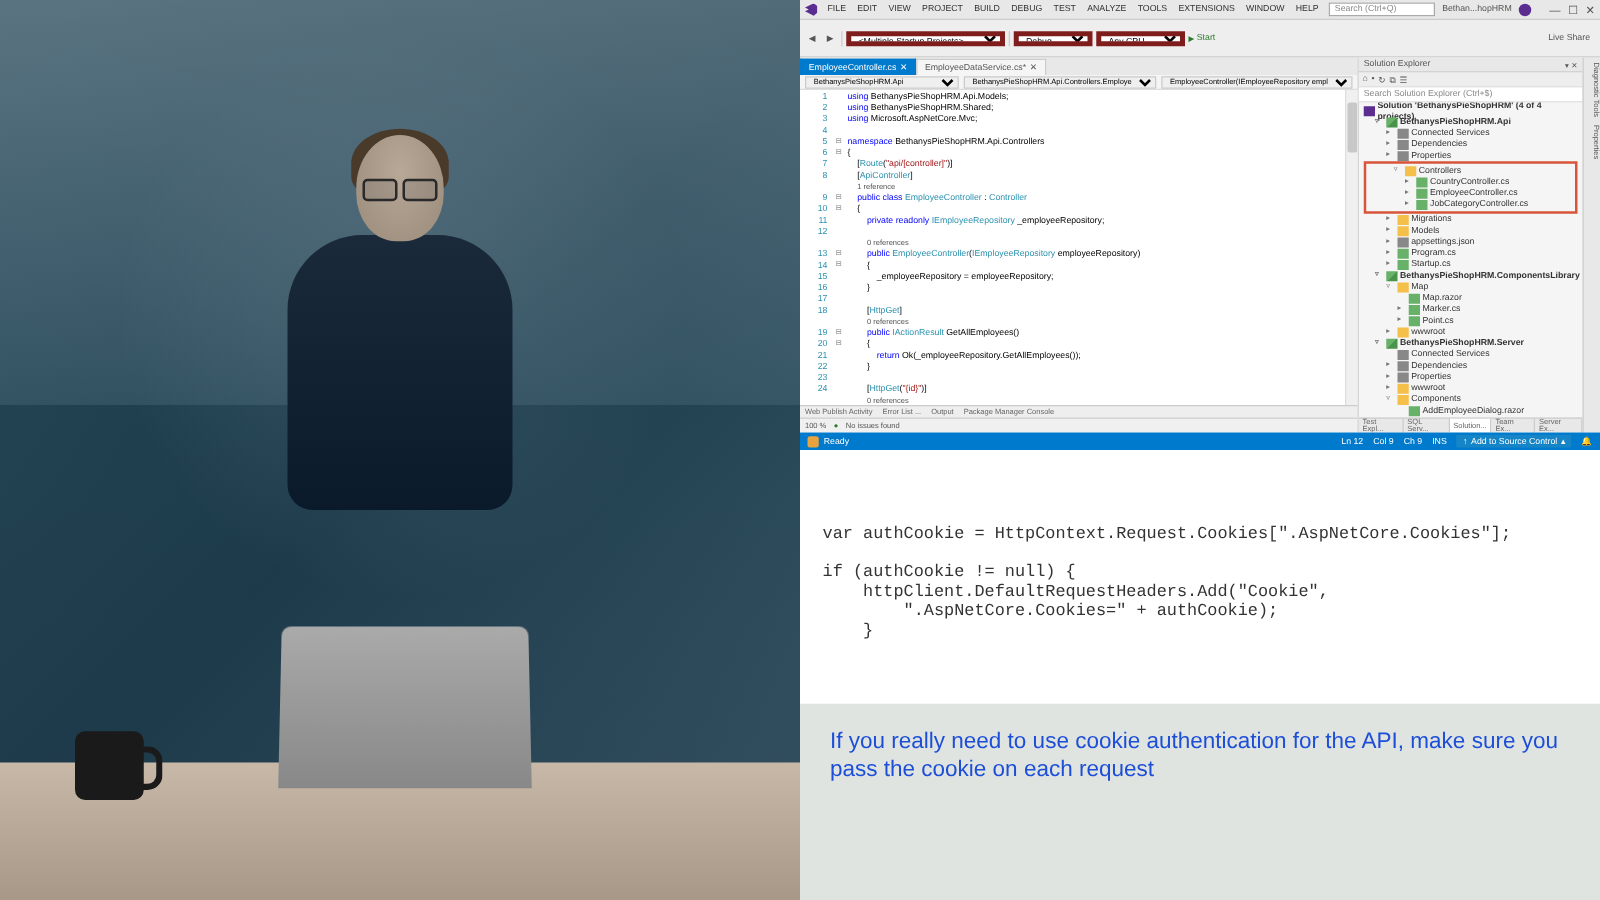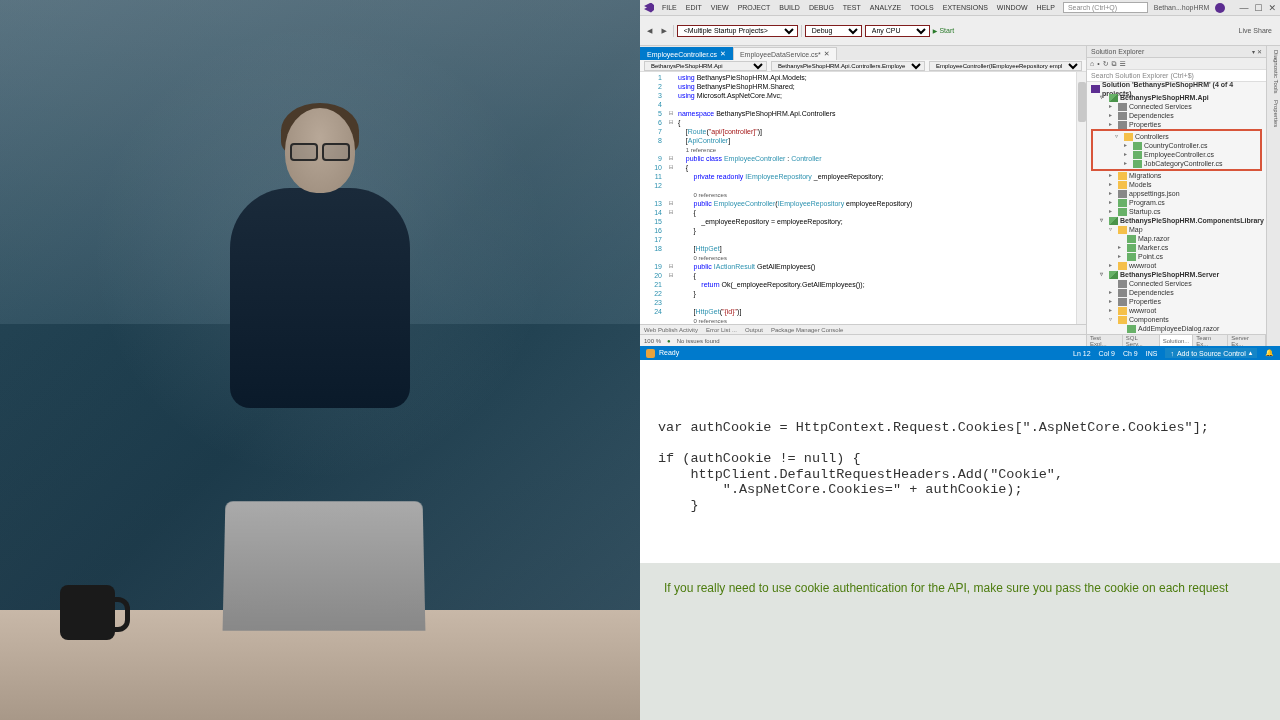--- a/index.html
+++ b/index.html
@@ -22,21 +22,21 @@
 .vs-title{height:16px;background:#e8e8e8;display:flex;align-items:center;padding:0 4px;border-bottom:1px solid #ccc}
 .vs-title .vs-logo{width:10px;height:10px;background:#5c2d91;margin-right:4px;clip-path:polygon(70% 0,100% 25%,100% 75%,70% 100%,0 65%,30% 50%,0 35%)}
 .vs-title .menu{display:flex;gap:1px}
 .vs-title .menu span{padding:0 4px;color:#333;cursor:default}
 .vs-title .search{margin-left:4px;padding:1px 30px 1px 4px;border:1px solid #aaa;background:#fff;color:#888;font-size:7px}
 .vs-title .right-cluster{margin-left:auto;display:flex;gap:6px;align-items:center;color:#555}
 .vs-title .win-btns{display:flex;gap:6px;margin-left:8px;font-size:9px;color:#555}
 .vs-tool{height:30px;background:#eee;display:flex;align-items:center;padding:0 4px;gap:3px;border-bottom:1px solid #ccc;flex-wrap:wrap}
 .vs-tool .btn{padding:1px 3px;color:#555;font-size:7px}
 .vs-tool .sep{width:1px;height:12px;background:#ccc}
-.vs-tool select{font-size:7px;border:1px solid #7f1d1d;padding:0 12px 0 2px;background:#fff;height:12px}
+.vs-tool select{font-size:7px;border:4px solid #7f1d1d;padding:0 12px 0 2px;background:#fff;height:12px}
 .vs-tool .start{color:#2a7a2a;display:flex;align-items:center;gap:2px}
 .vs-tool .start::before{content:"▶";font-size:6px}
 .vs-tool .liveshare{margin-left:auto;padding:1px 4px;color:#555}
 .vs-body{flex:1;display:flex;overflow:hidden}
 .editor-area{flex:1;display:flex;flex-direction:column;overflow:hidden}
 .tabs{height:14px;background:#e8e8e8;display:flex;align-items:flex-end}
 .tabs .tab{padding:2px 6px;background:#f5f5f5;border:1px solid #ccc;border-bottom:none;font-size:7px;color:#555;display:flex;align-items:center;gap:3px}
 .tabs .tab.active{background:#007acc;color:#fff;border-color:#007acc}
 .tabs .tab .close{font-size:7px}
 .nav-bar{height:12px;background:#f5f5f5;border-bottom:1px solid #ddd;display:flex;align-items:center;padding:0 4px;gap:4px}
@@ -77,21 +77,21 @@
 .sbar{height:12px;background:#f0f0f0;display:flex;align-items:center;padding:0 4px;font-size:6px;color:#555;gap:6px;border-top:1px solid #ccc}
 .sbar .zoom{display:flex;align-items:center;gap:1px}
 .status{height:14px;background:#007acc;color:#fff;display:flex;align-items:center;padding:0 6px;font-size:7px;gap:12px}
 .status .ready::before{content:"";display:inline-block;width:9px;height:9px;background:#e8a33d;border-radius:2px;margin-right:4px;vertical-align:middle}
 .status .right{margin-left:auto;display:flex;gap:8px;align-items:center}
 .status .src{background:#1585c7;padding:1px 5px;display:flex;align-items:center;gap:3px}
 .lower{flex:1;display:flex;flex-direction:column}
 .code-snippet{flex:1;background:#fff;padding:60px 18px 30px;font-family:Consolas,"Courier New",monospace;font-size:13.5px;line-height:1.15;color:#333;white-space:pre}
 .footer{height:157px;background:#e0e4e0;padding:18px 24px}
 .footer h2{font-size:26px;font-weight:400;color:#4a5556;margin-bottom:8px;font-family:"Segoe UI Light","Segoe UI",Arial}
-.footer p{font-size:12px;color:#4d7c0f;line-height:1.3}
+.footer p{font-size:18px;color:#1d4ed8;line-height:1.3}
 </style>
 </head>
 <body>
 
 <div class="left-photo">
   <div class="photo-bg"></div>
   <div class="table"></div>
   <div class="mug"></div>
   <div class="person">
     <div class="body"></div>

